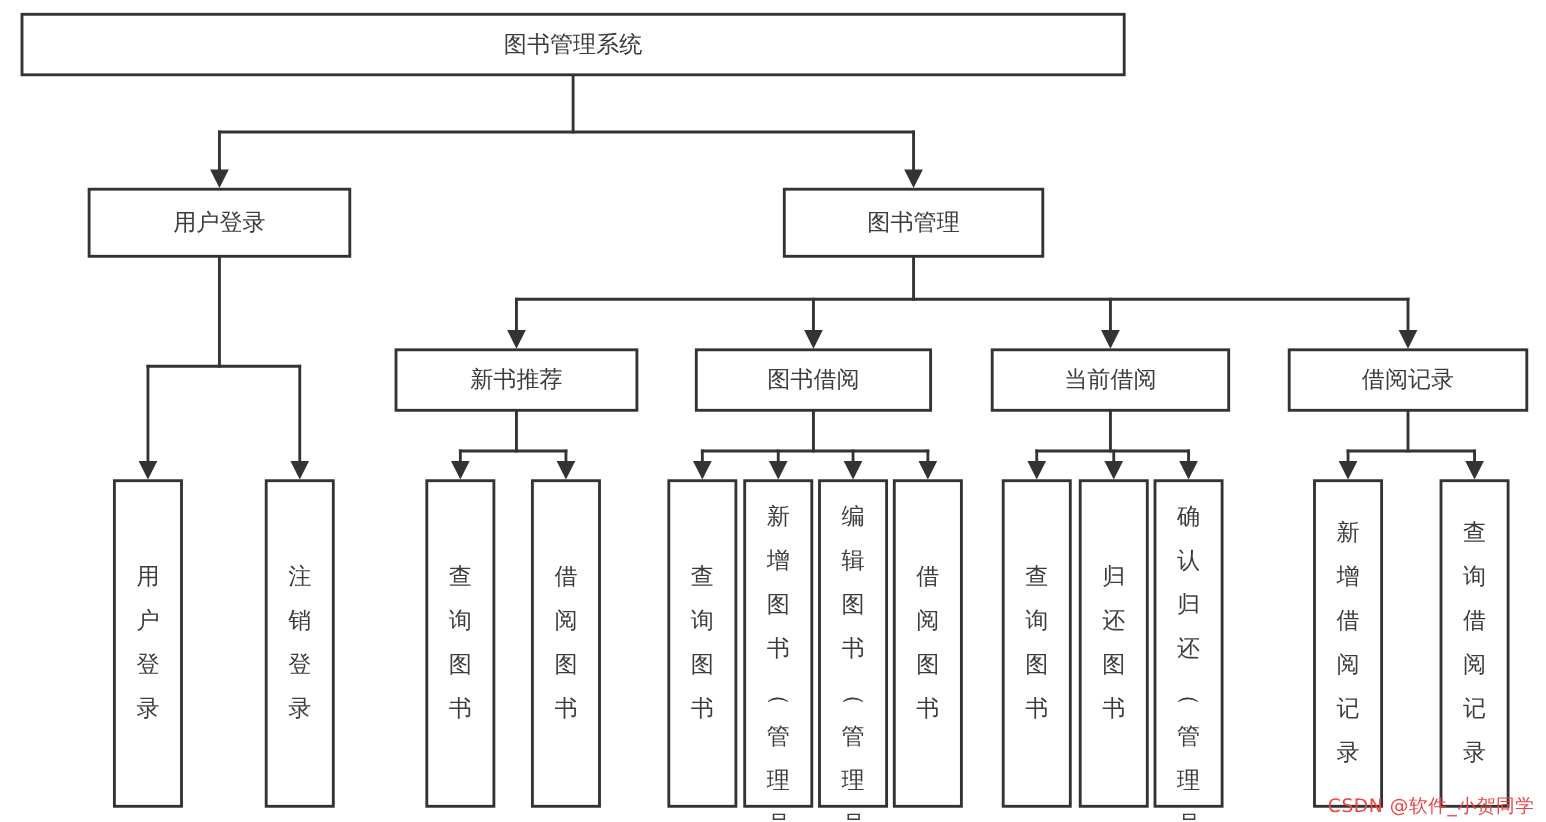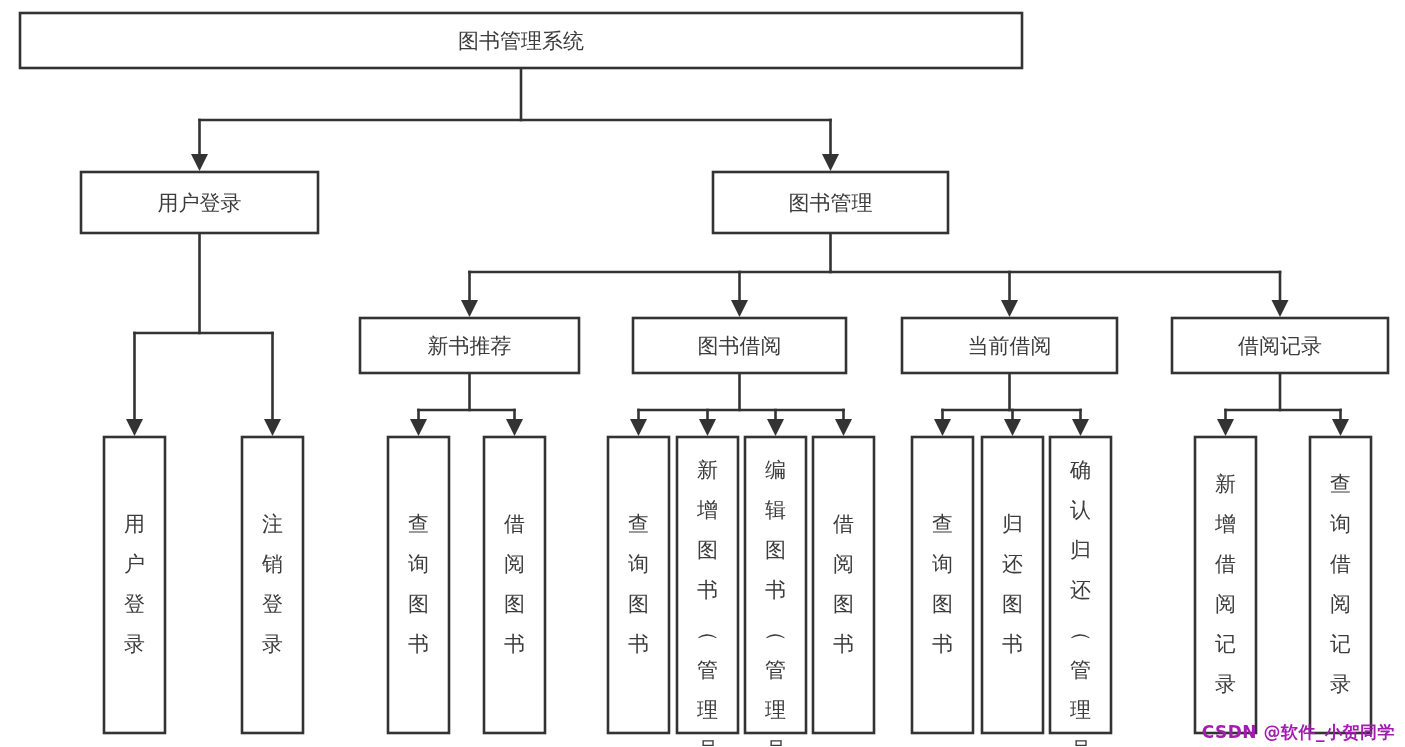--- a/index.html
+++ b/index.html
@@ -52,26 +52,25 @@
     font-size: 21px;
   }
   .label-v {
     font-size: 21px;
   }
   .watermark-text {
     position: absolute;
     right: 9px;
     bottom: 3px;
     font-size: 17px;
-    color: #a21caf;
+    color: #ef4444;
     font-family: "DejaVu Sans", "Liberation Sans", sans-serif;
     white-space: nowrap;
     letter-spacing: 0.5px;
     pointer-events: none;
-    font-weight: bold;
   }
 </style>
 </head>
 <body>
 
 <div id="diagram-root">
   <svg class="diagram-svg" viewBox="0 0 1405 747" xmlns="http://www.w3.org/2000/svg">
     <g id="connectors-layer">
         <polyline points="521,68 521,120" class="connector"></polyline>
         <polyline points="199.5,120 830.5,120" class="connector"></polyline>

